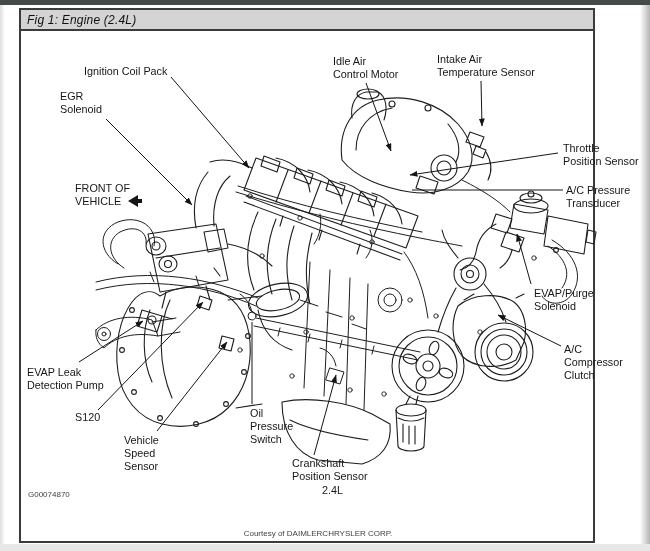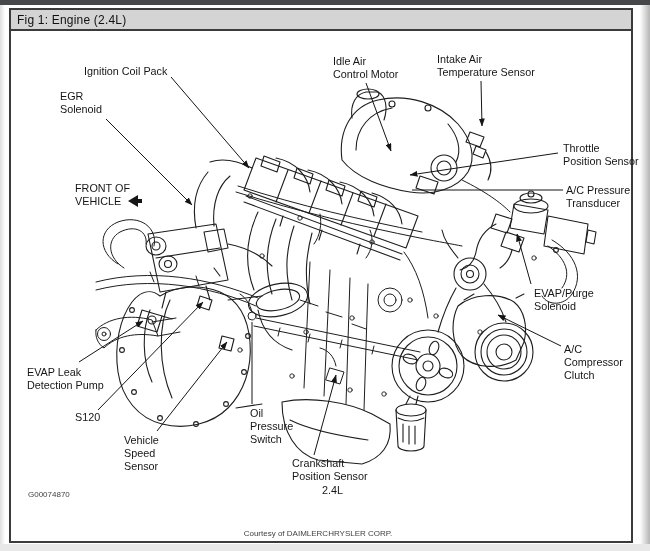--- a/index.html
+++ b/index.html
@@ -9,22 +9,22 @@
   }
   html,body{margin:0;padding:0;}
   body{width:650px;height:551px;background:#ffffff;overflow:hidden;
        font-family:"Liberation Sans",sans-serif;position:relative;}
   .top-strip{position:absolute;left:0;top:0;width:650px;height:5px;background:var(--topstrip);}
   .left-strip{position:absolute;left:0;top:5px;width:5px;height:546px;
       background:linear-gradient(90deg,#dedede,#ffffff);}
   .right-strip{position:absolute;left:640px;top:5px;width:10px;height:546px;
       background:linear-gradient(90deg,#ffffff,#b4b4b4);}
   .bottom-strip{position:absolute;left:0;top:544px;width:650px;height:7px;background:var(--outside);}
-  .figure-window{position:absolute;left:9px;top:8px;width:624px;height:535px;
-      border:2px solid var(--border);background:#ffffff;box-sizing:border-box;}
+  .figure-window{position:absolute;left:19px;top:8px;width:576px;height:535px;
+      border:2px solid var(--border);background:#ffffff;box-sizing:border-box;font-style:italic;}
   .title-bar{height:21px;background:var(--titlebar);border-bottom:2px solid var(--border);
       display:flex;align-items:center;padding-left:6px;box-sizing:border-box;}
   .title-bar span{font-size:12px;color:#111;letter-spacing:.2px;}
   svg.overlay{position:absolute;left:0;top:0;width:650px;height:551px;pointer-events:none;}
   .callout-text{font:10.8px "Liberation Sans",sans-serif;fill:var(--text);}
   .footer-text{font:8px "Liberation Sans",sans-serif;fill:var(--footer);}
 </style>
 </head>
 <body>
 

